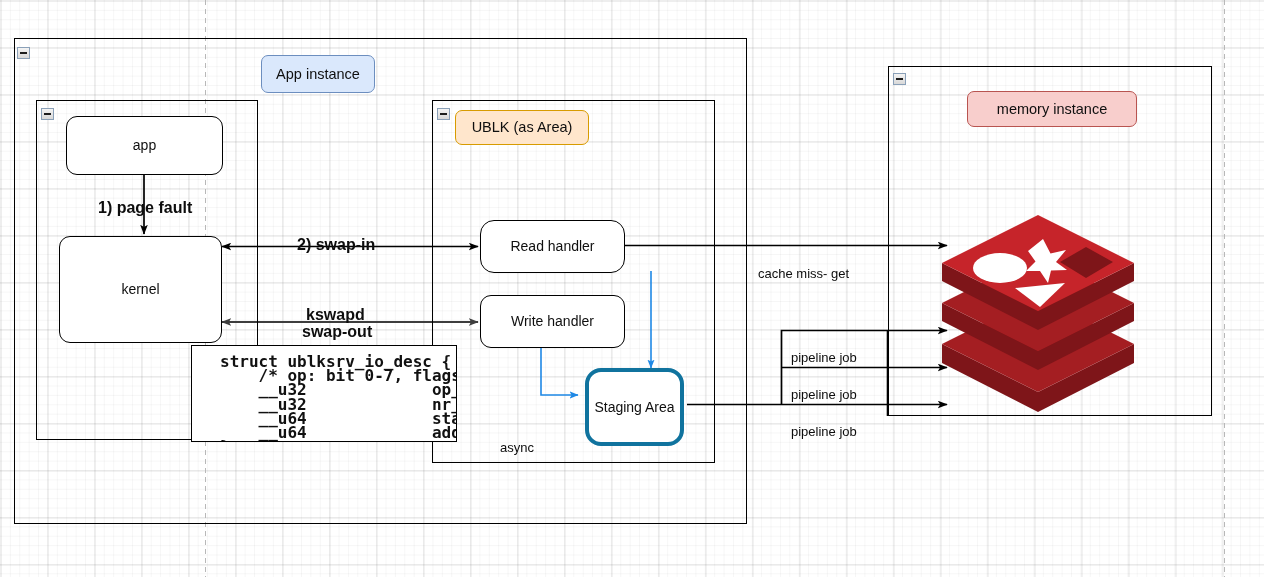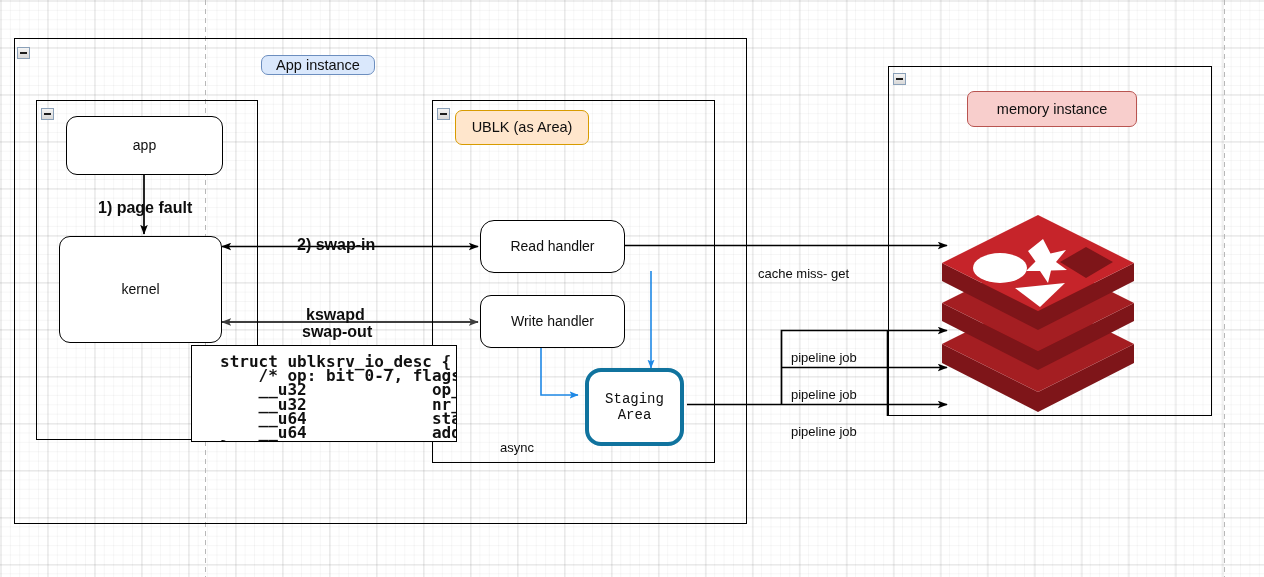--- a/index.html
+++ b/index.html
@@ -95,21 +95,20 @@
   }
   .node.memory-instance {
     background: #f8cecc;
     border-color: #b85450;
     border-width: 1.4px;
     margin-left: 32px;
   }
   .node.staging {
     border: 4px solid #10739e;
     border-radius: 16px;
-    font-family: Liberation Mono, monospace;
   }
 
   
   .code-block {
     position: absolute;
     box-sizing: border-box;
     background: #ffffff;
     border: 1.5px solid #000000;
     font-family: "DejaVu Sans Mono", "Liberation Mono", monospace;
     font-size: 16px;
@@ -209,21 +208,21 @@
 
   <div class="container-box" style="left:36px; top:100px; width:222px; height:340px;"></div>
   <div class="collapse-icon" style="left:41px; top:108px;"></div>
 
   <div class="container-box" style="left:432px; top:100px; width:283px; height:363px;"></div>
   <div class="collapse-icon" style="left:437px; top:108px;"></div>
 
   <div class="container-box" style="left:888px; top:66px; width:324px; height:350px;"></div>
   <div class="collapse-icon" style="left:893px; top:73px;"></div>
 
-  <div class="node pill app-instance" style="left:261px; top:55px; width:114px; height:20px;">App instance</div>
+  <div class="node pill app-instance" style="left:261px; top:55px; width:114px; height:38px;">App instance</div>
 
   <div class="node pill ublk" style="left:455px; top:110px; width:134px; height:35px;">UBLK (as Area)</div>
 
   <div class="node pill memory-instance" style="left:935px; top:91px; width:170px; height:36px;">memory instance</div>
 
   <div class="node" style="left:66px; top:116px; width:157px; height:59px;">app</div>
 
   <div class="node" style="left:59px; top:236px; width:163px; height:107px;">kernel</div>
 
   <div class="node" style="left:480px; top:220px; width:145px; height:53px;border-radius:14px;">Read handler</div>

